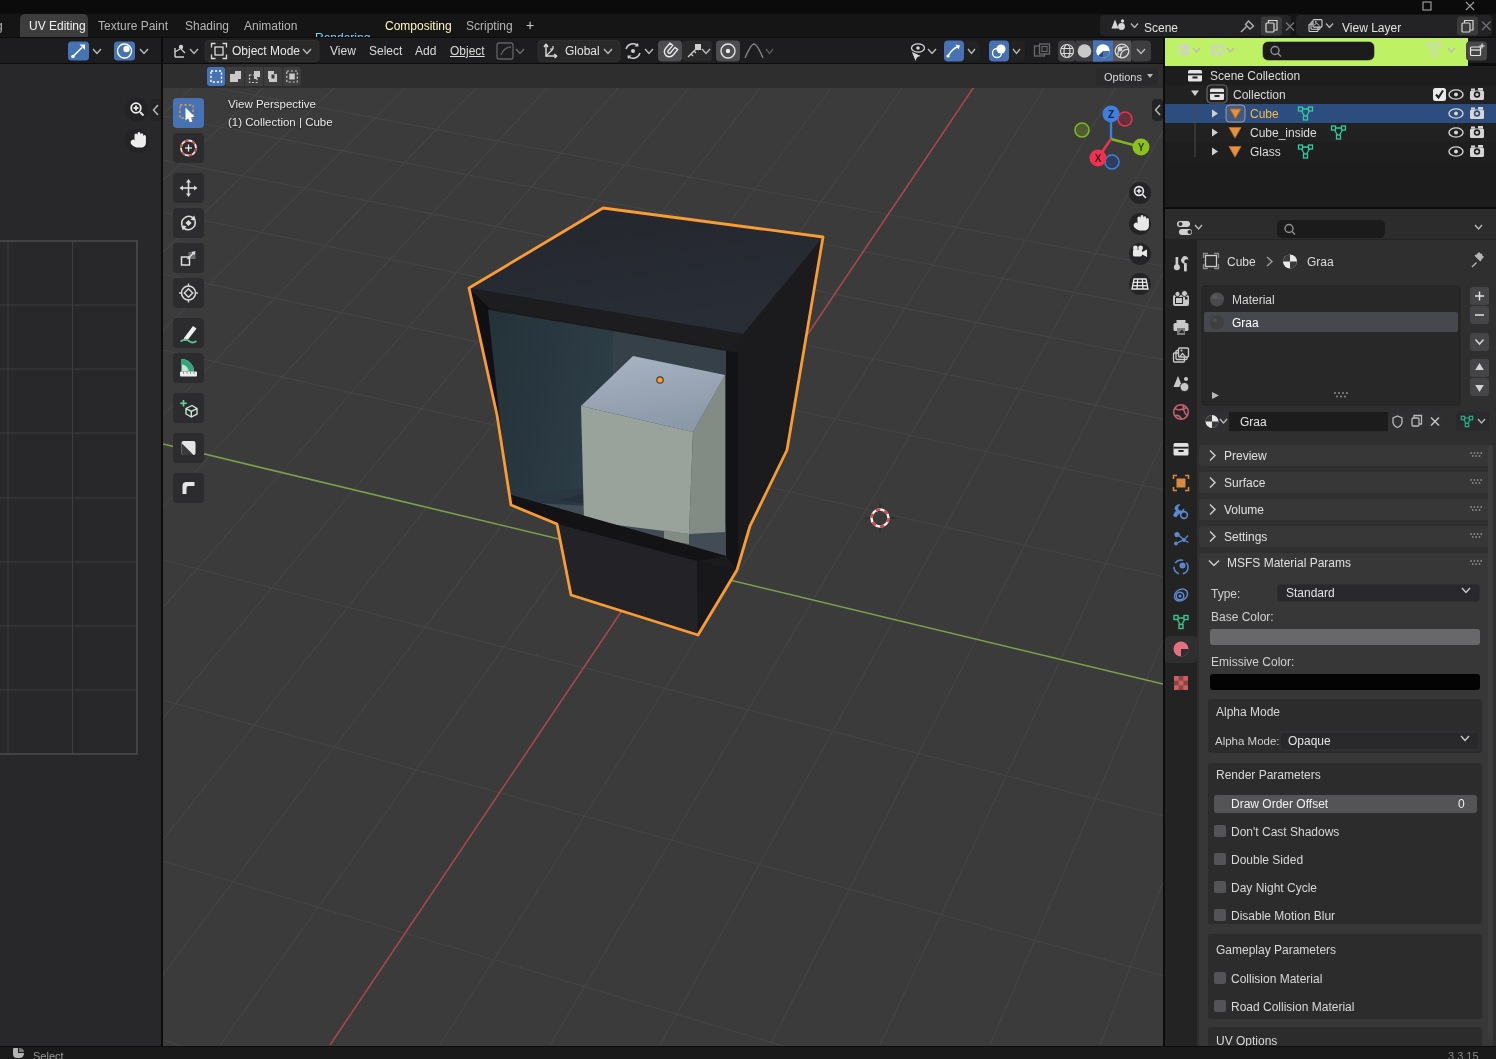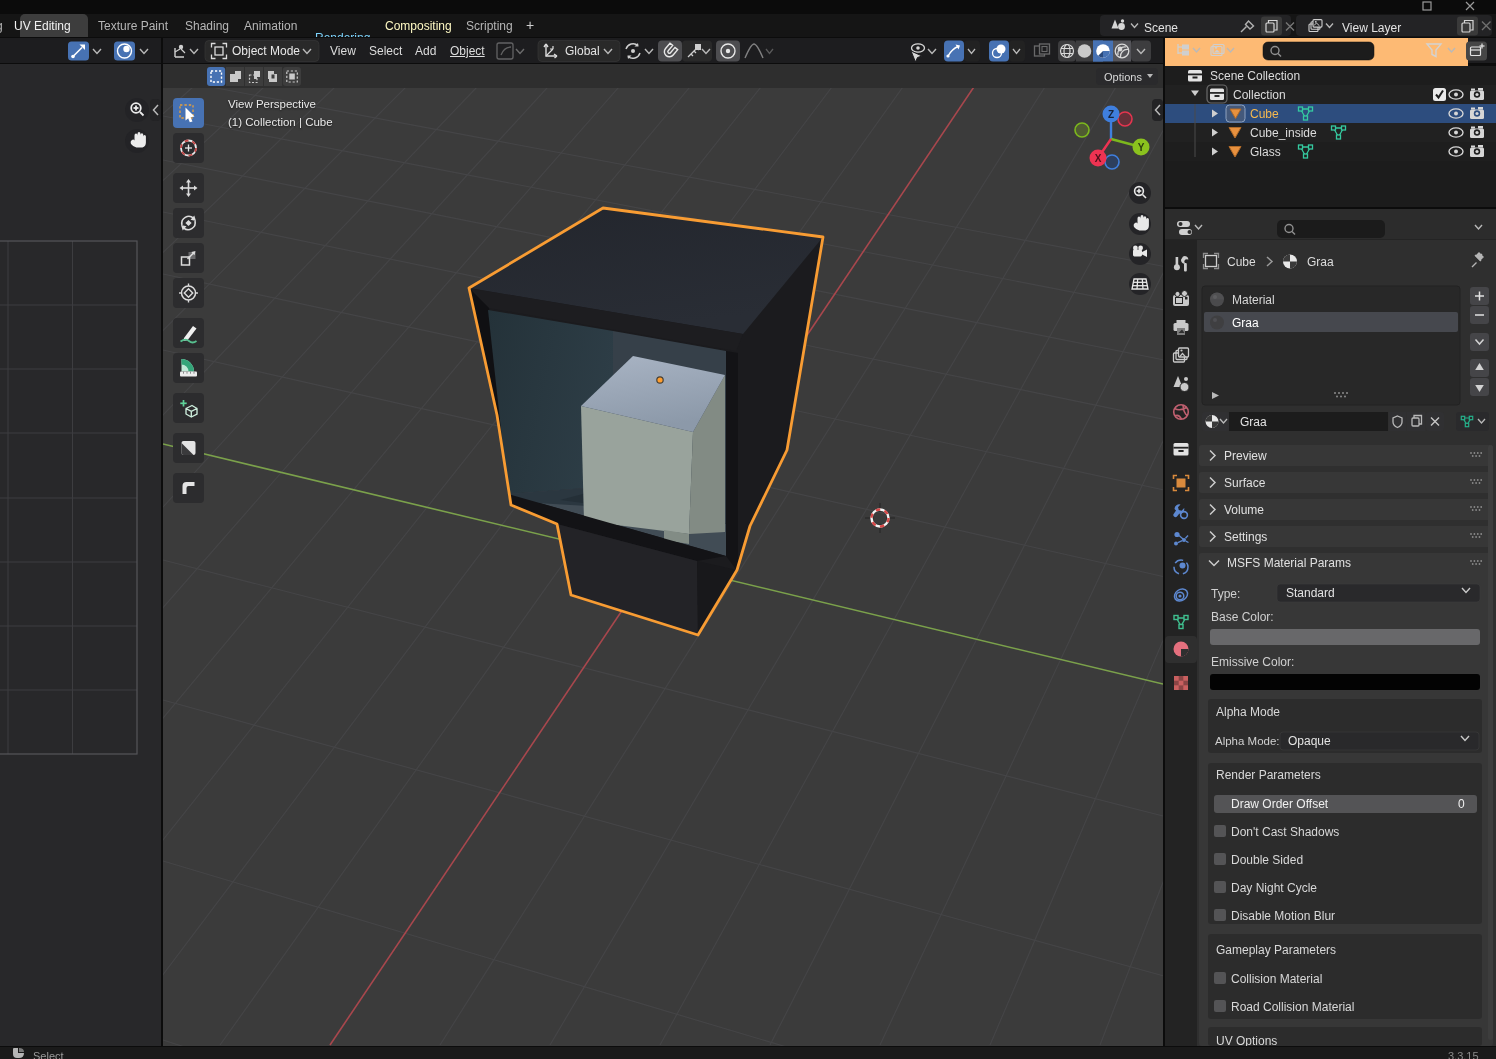--- a/index.html
+++ b/index.html
@@ -14,21 +14,21 @@
 <div class="abs" style="left:1414px;top:0;">
 <svg width="82" height="11">
 <rect x="9" y="2" width="8" height="8" fill="none" stroke="#9a9a9a" stroke-width="1.2"></rect>
 <path d="M52,2 L60,10 M60,2 L52,10" stroke="#9a9a9a" stroke-width="1.2"></path>
 </svg>
 </div>
 
 <div class="abs" style="left:0;top:14px;width:1496px;height:24px;background:#151515;"></div>
 <div class="abs txt" style="left:-4px;top:20px;color:#b6b6b6;">g</div>
 <div class="abs" style="left:20px;top:14px;width:68px;height:24px;background:#3d3d3d;border-radius:5px 5px 0 0;"></div>
-<div class="abs txt" style="left:14px;top:20px;color:#f2f2f2;">UV Editing</div>
+<div class="abs txt" style="left:29px;top:20px;color:#f2f2f2;">UV Editing</div>
 <div class="abs txt" style="left:98px;top:20px;color:#b6b6b6;">Texture Paint</div>
 <div class="abs txt" style="left:185px;top:20px;color:#b6b6b6;">Shading</div>
 <div class="abs txt" style="left:244px;top:20px;color:#b6b6b6;">Animation</div>
 <div class="abs txt" style="left:315px;top:32px;color:#7dd3fc;">Rendering</div>
 <div class="abs txt" style="left:385px;top:20px;color:#fef9c3;">Compositing</div>
 <div class="abs txt" style="left:466px;top:20px;color:#b6b6b6;">Scripting</div>
 <div class="abs txt" style="left:526px;top:18px;color:#cfcfcf;font-size:14px;">+</div>
 
 <div class="abs" style="left:1100px;top:15px;width:191px;height:21px;background:#232325;border-radius:4px;"></div>
 <div class="abs" style="left:1296px;top:15px;width:196px;height:21px;background:#232325;border-radius:4px;"></div>
@@ -506,21 +506,21 @@
 <path d="M-7,-5 L5,7 L-5,7 Q-7,7 -7,5 Z" fill="#3a3a3c"></path>
 </g>
 
 <g transform="translate(15.5,424)">
 <path d="M-6,6 L-6,-2 Q-6,-6 -2,-6 L6,-6 L6,-2 L0,-2 Q-2,-2 -2,0 L-2,6 Z" fill="#e4e4e4"></path>
 </g>
 </svg>
 </div>
 </div>
 
-<div id="outliner" class="abs" style="left:1165px;top:38px;width:303px;height:169px;background:#fdba74;">
+<div id="outliner" class="abs" style="left:1165px;top:38px;width:303px;height:169px;background:#bef264;">
 <svg width="331" height="169">
 
 <rect x="0" y="28" width="331" height="19" fill="#1d1d1d"></rect>
 <rect x="0" y="47" width="331" height="19" fill="#212121"></rect>
 <rect x="0" y="66" width="331" height="19" fill="#2d4d7e"></rect>
 <rect x="0" y="85" width="331" height="19" fill="#212121"></rect>
 <rect x="0" y="104" width="331" height="19" fill="#1e1e1e"></rect>
 <rect x="0" y="123" width="331" height="46" fill="#1c1c1c"></rect>
 
 <g>

